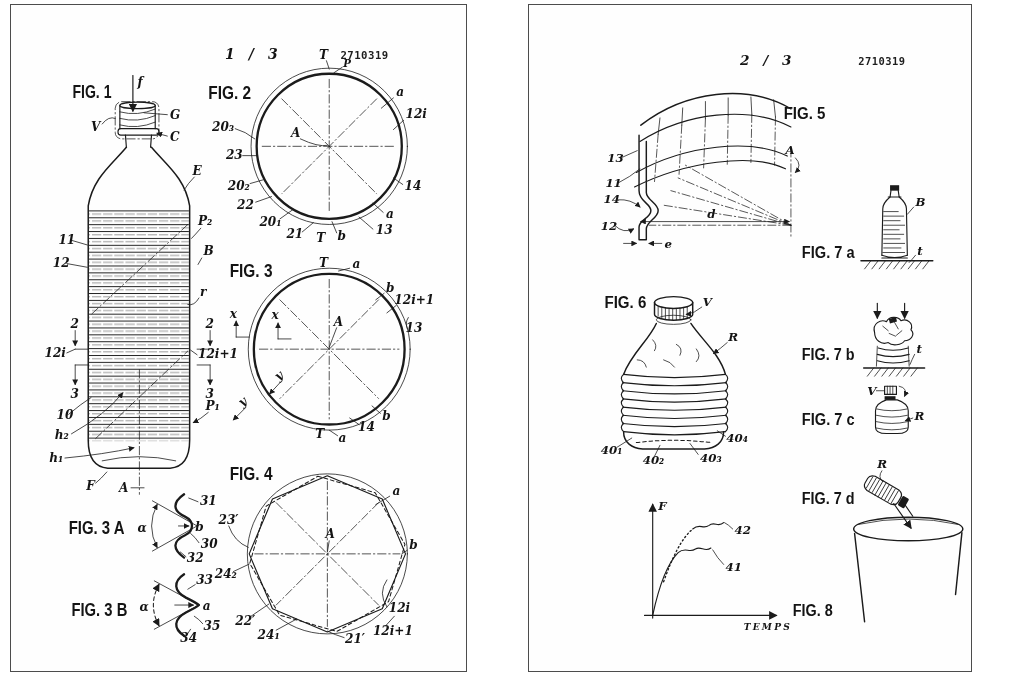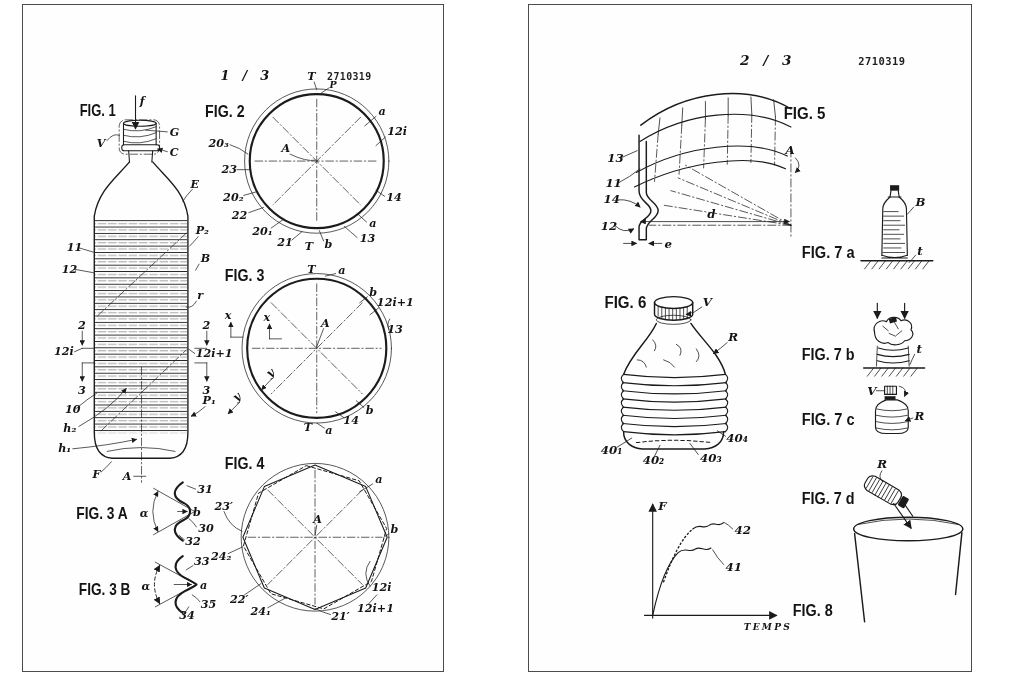--- a/index.html
+++ b/index.html
@@ -1,19 +1,19 @@
 <!DOCTYPE html>
 <html><head>
 <meta charset="utf-8">
 <style>
   html,body{margin:0;padding:0;width:1024px;height:678px;background:#fbfbfb;overflow:hidden;
             font-family:"Liberation Sans",sans-serif;}
   #canvas{position:relative;width:1024px;height:678px;background:#fff;outline:1px solid #d9d9d9;}
   .page{position:absolute;top:4px;height:668px;background:#fefefe;border:1.6px solid #4c4c4c;box-sizing:border-box;}
-  #page1{left:22px;width:422px;}
+  #page1{left:10px;width:457px;}
   #page2{left:528px;width:444px;}
   .page svg{position:absolute;left:0;top:0;width:100%;height:100%;}
   
   .s{stroke:#1b1b1b;fill:none;stroke-width:1.25;stroke-linecap:round;stroke-linejoin:round}
   .s15{stroke-width:1.6}
   .s2{stroke-width:2.5}
   .th{stroke-width:.85}
   .dd{stroke-dasharray:9 3 1.5 3;stroke-width:.8}
   .dsh{stroke-dasharray:4 3;stroke-width:1.1}
   .dot{stroke-dasharray:1.5 3;stroke-width:1.5}

